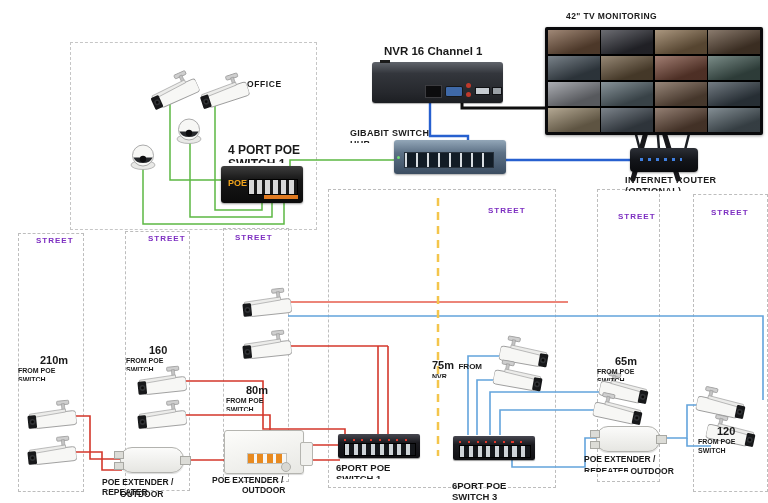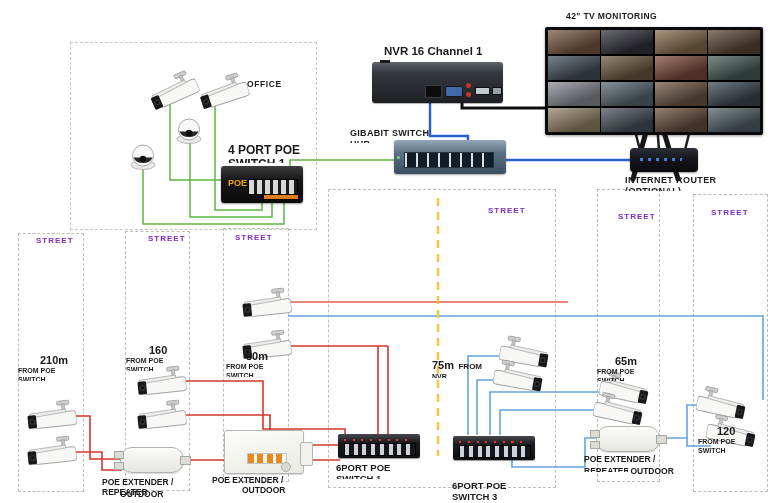--- a/index.html
+++ b/index.html
@@ -315,21 +315,21 @@
       <span class="dist" style="margin-left:22px;">210m</span>
       <span class="from">FROM POE</span>
       <span class="from cliph5">SWITCH</span>
     </div>
     <div class="lbl run" style="left:126px;top:344px;">
       <span class="dist" style="margin-left:23px;">160</span>
       <span class="from">FROM POE</span>
       <span class="from cliph5">SWITCH</span>
     </div>
     <div class="lbl run" style="left:226px;top:350px;">
-      <span class="dist" style="margin-left:20px;">80m</span>
+      <span class="dist" style="margin-left:20px;margin-top:34px;">80m</span>
       <span class="from">FROM POE</span>
       <span class="from cliph5">SWITCH</span>
     </div>
     <div class="lbl run" style="left:432px;top:354px;">
       <span style="font-size:11px;">75m</span>
       <span style="font-size:8px;">FROM</span>
       <span class="from cliph5">NVR</span>
     </div>
     <div class="lbl run" style="left:597px;top:355px;">
       <span class="dist" style="margin-left:18px;">65m</span>

